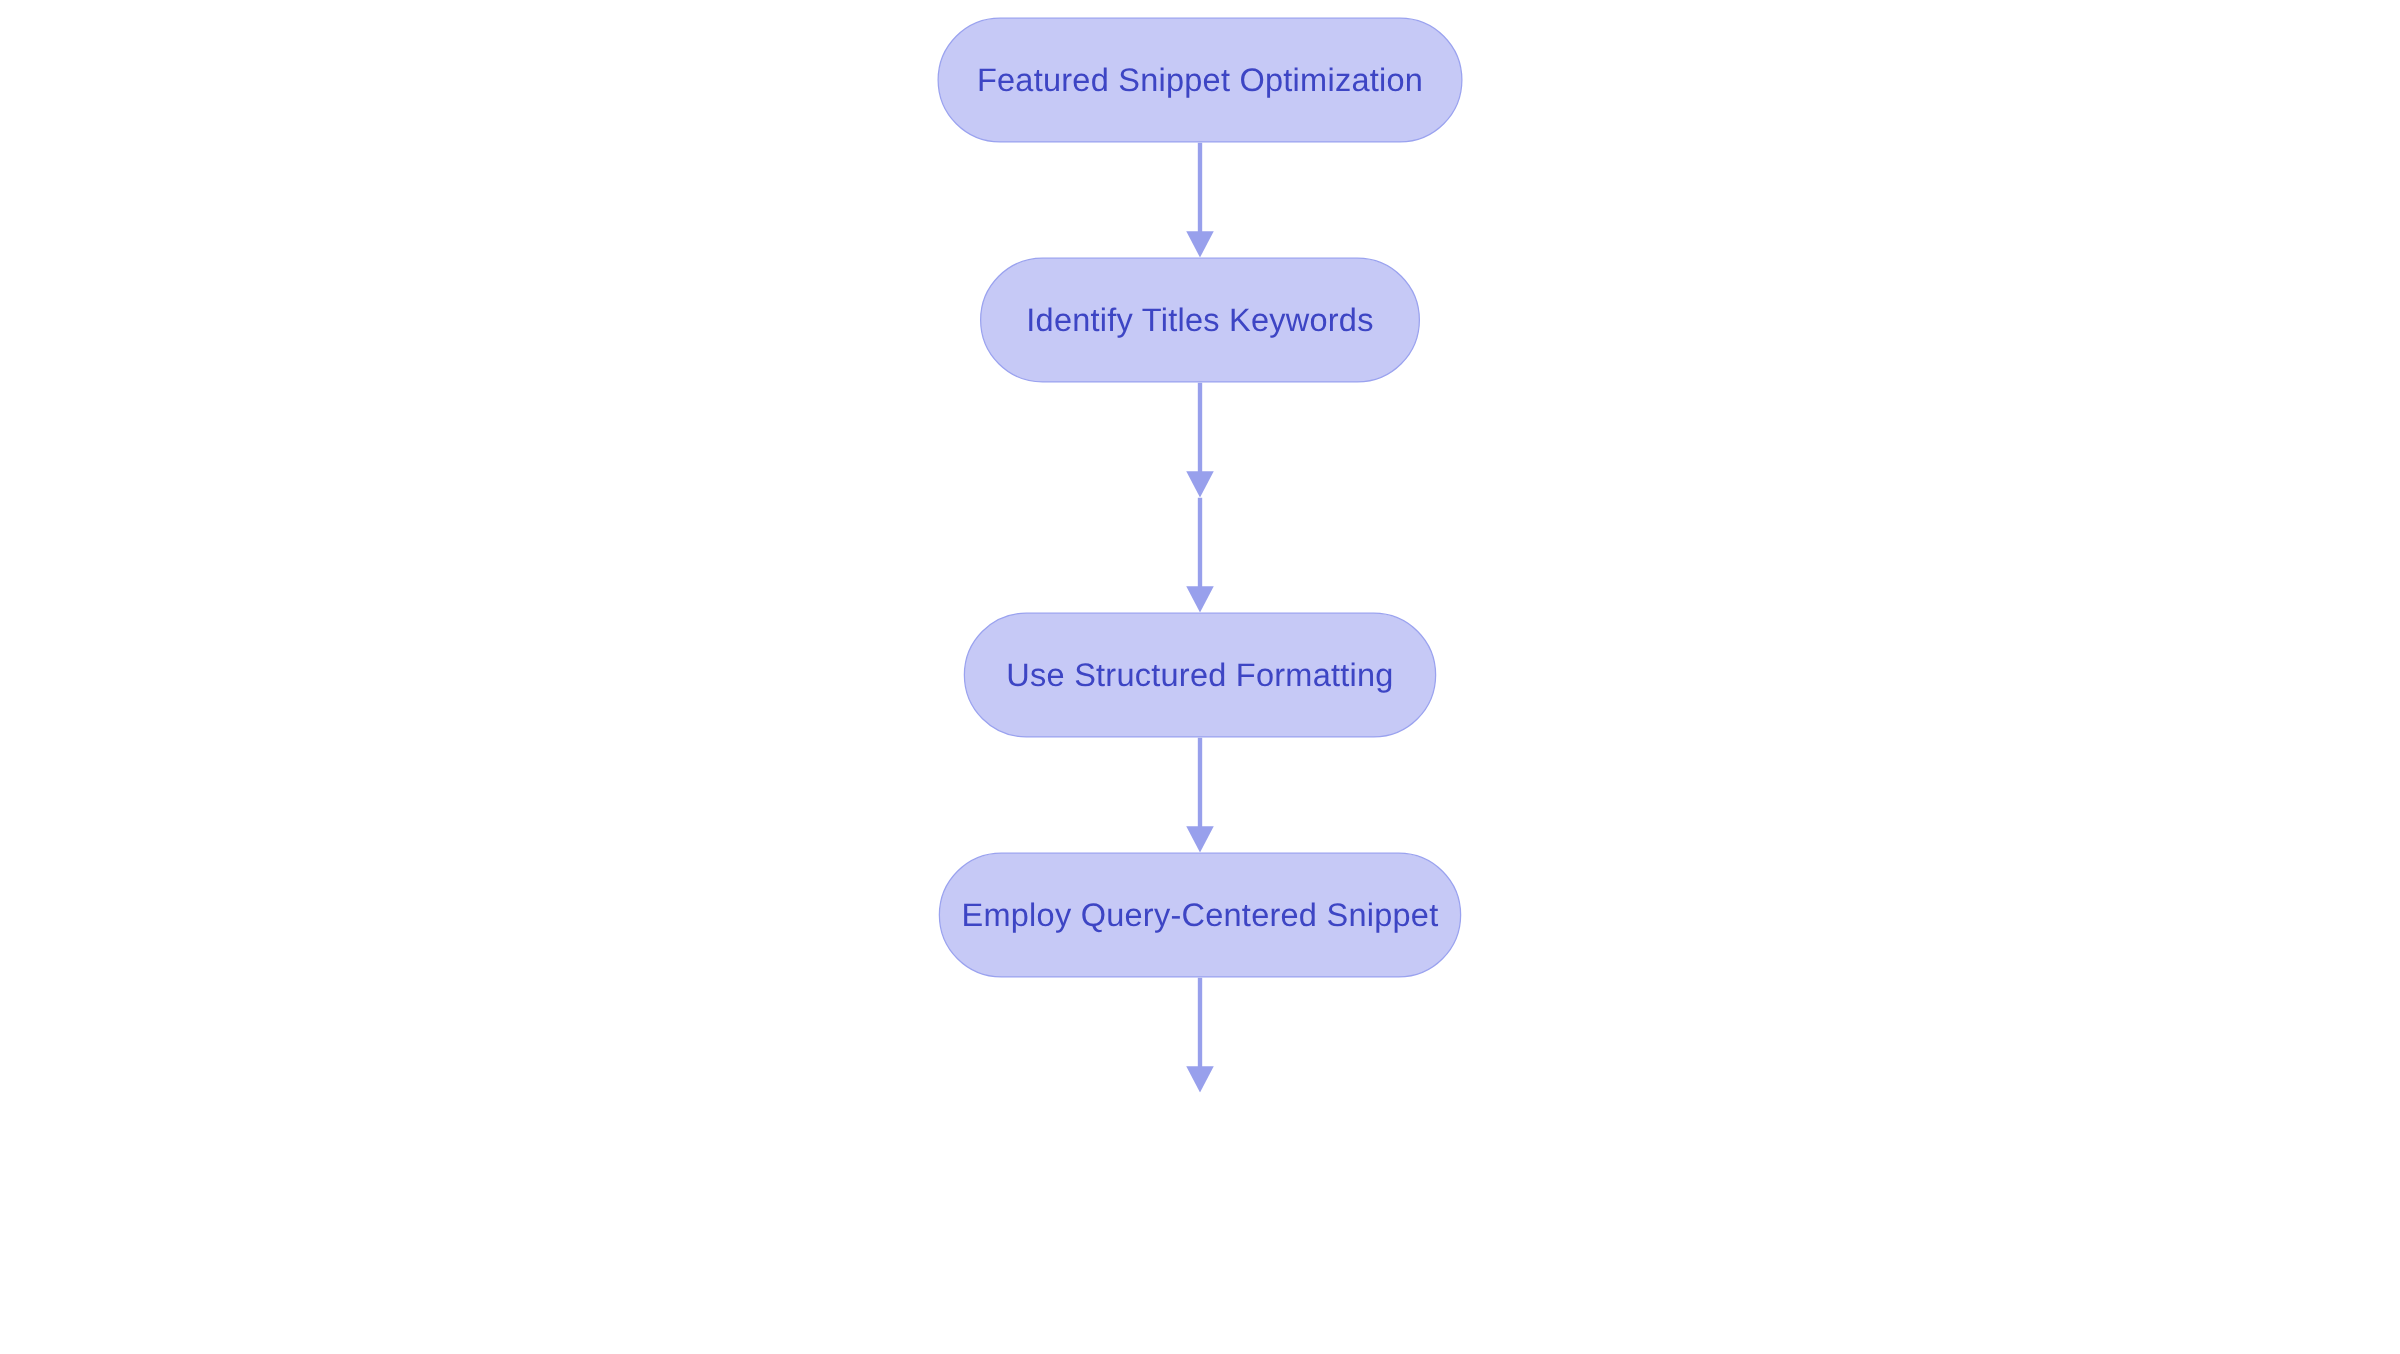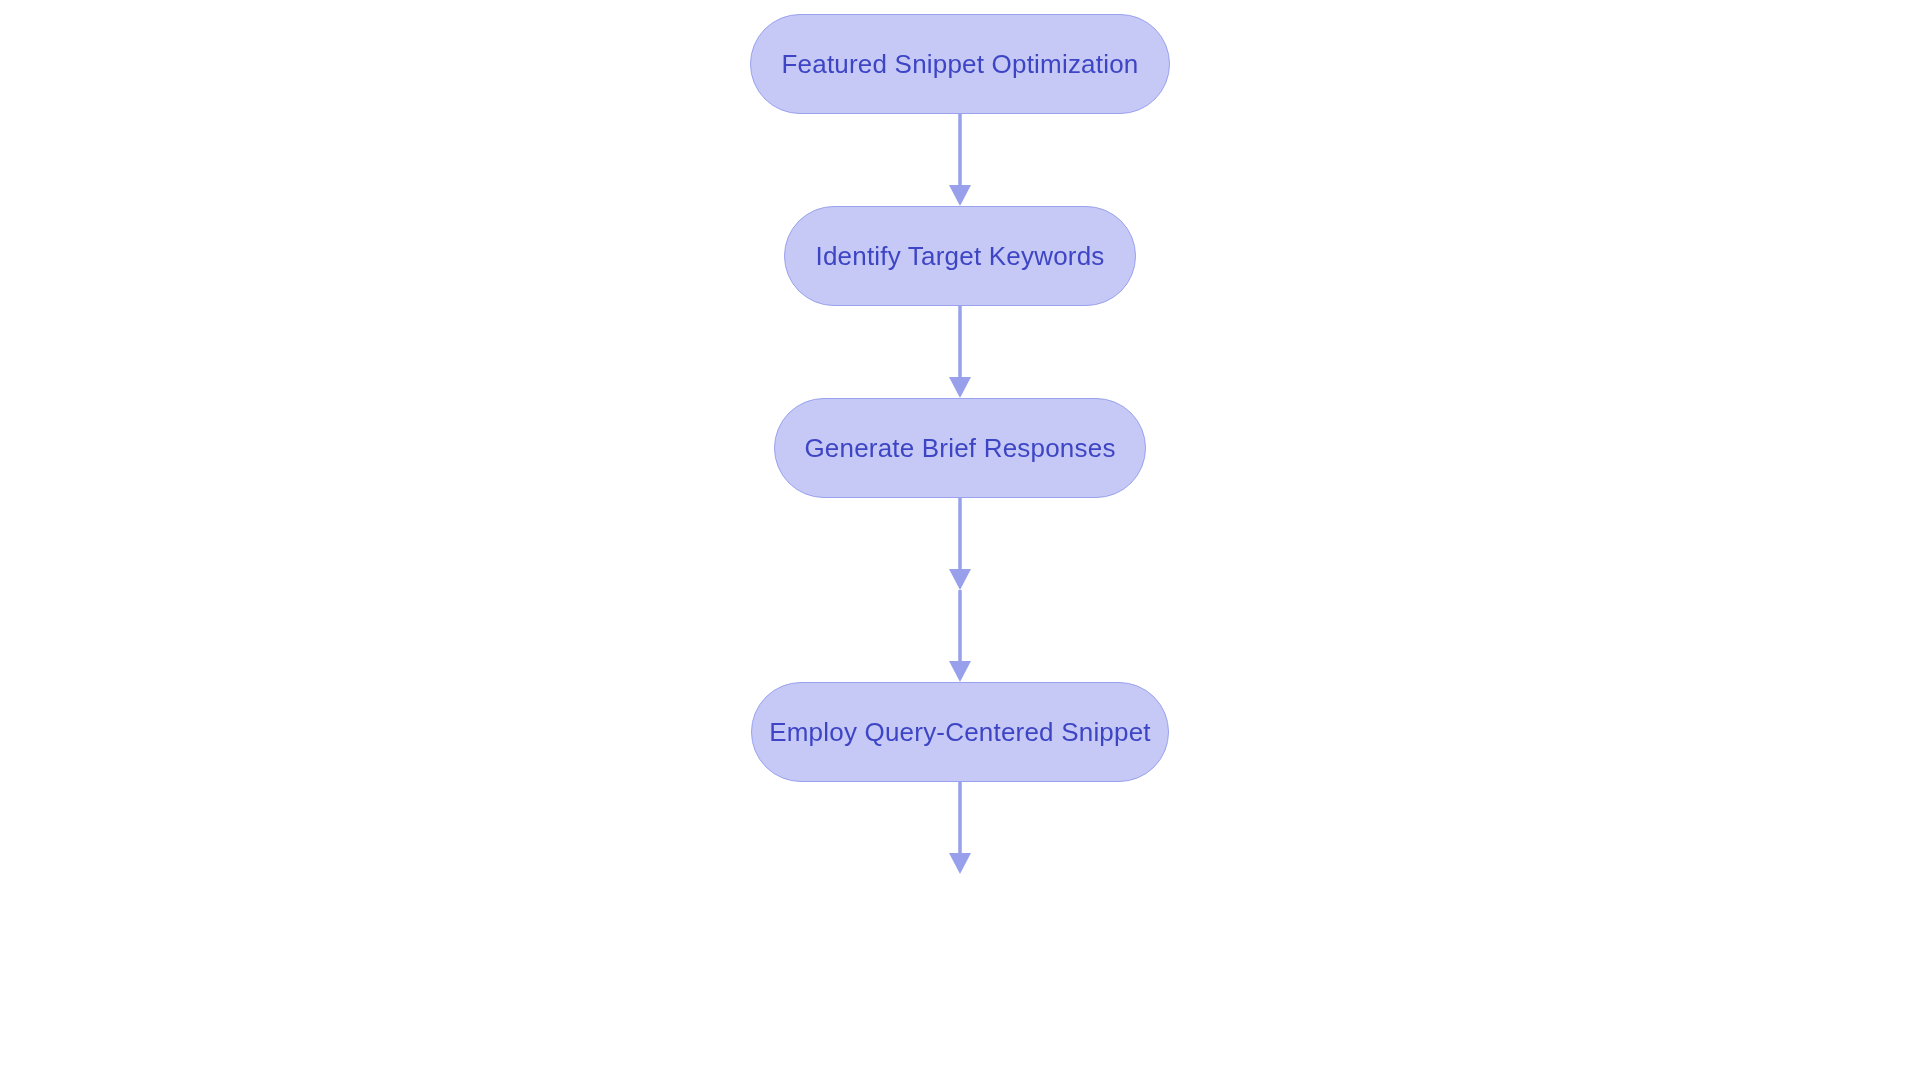--- a/index.html
+++ b/index.html
@@ -67,41 +67,41 @@
   </div>
 
   <div class="connector">
     <svg width="26" height="92" viewBox="0 0 26 92">
       <line x1="13" y1="0" x2="13" y2="72" stroke-width="3.5"></line>
       <polygon points="2,71 24,71 13,92"></polygon>
     </svg>
   </div>
 
   <div class="flow-node" style="width:352px">
-    <span class="node-label">Identify Target Keywords</span>
+    <span class="node-label">Identify Titles Keywords</span>
   </div>
 
   <div class="connector">
     <svg width="26" height="92" viewBox="0 0 26 92">
       <line x1="13" y1="0" x2="13" y2="72" stroke-width="3.5"></line>
       <polygon points="2,71 24,71 13,92"></polygon>
     </svg>
   </div>
 
-  <div class="flow-node" style="width:372px">
-    <span class="node-label">Generate Brief Responses</span>
-  </div>
 
   <div class="connector">
     <svg width="26" height="92" viewBox="0 0 26 92">
       <line x1="13" y1="0" x2="13" y2="72" stroke-width="3.5"></line>
       <polygon points="2,71 24,71 13,92"></polygon>
     </svg>
   </div>
 
+  <div class="flow-node" style="width:378px">
+    <span class="node-label">Use Structured Formatting</span>
+  </div>
 
   <div class="connector">
     <svg width="26" height="92" viewBox="0 0 26 92">
       <line x1="13" y1="0" x2="13" y2="72" stroke-width="3.5"></line>
       <polygon points="2,71 24,71 13,92"></polygon>
     </svg>
   </div>
 
   <div class="flow-node" style="width:418px">
     <span class="node-label">Employ Query-Centered Snippet</span>

